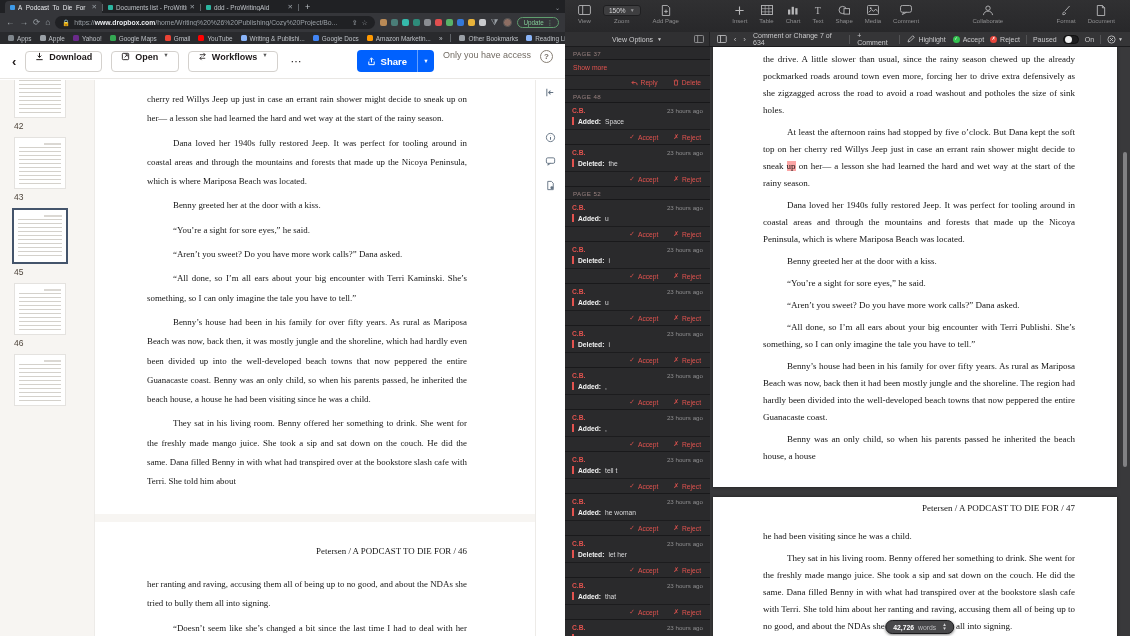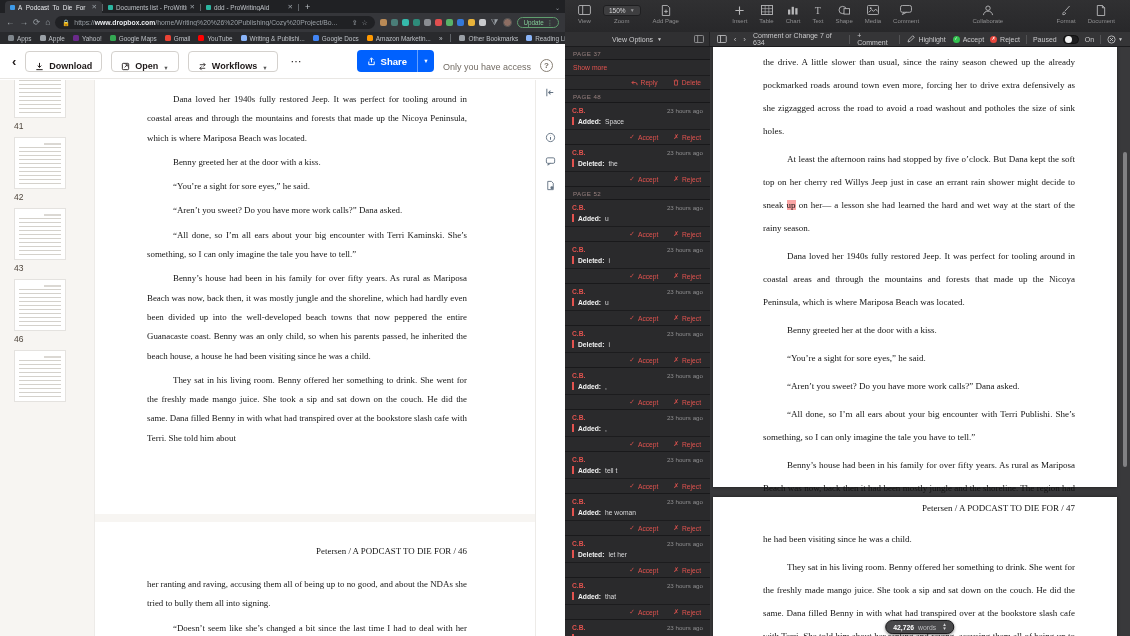--- a/index.html
+++ b/index.html
@@ -28,25 +28,25 @@
 .ext i{width:7px;height:7px;border-radius:2px;display:block}
 .avatar{width:9px;height:9px;border-radius:50%;background:#8d6e63;border:1px solid #555}
 .update{height:11px;border:1px solid #5f9e6e;border-radius:6px;color:#81c995;font-size:6.3px;display:flex;align-items:center;padding:0 5px;gap:3px;white-space:nowrap}
 .bookmarks{height:12px;background:#292a2d;display:flex;align-items:center;gap:8px;padding:0 8px;font-size:6.4px;color:#bdc1c6;white-space:nowrap;overflow:hidden}
 .bm{display:flex;align-items:center;gap:3px;flex:0 0 auto}
 .bm i{width:6px;height:6px;border-radius:1.5px;display:block}
 .bm-right{margin-left:auto;display:flex;gap:8px;align-items:center}
 .bmsep{width:1px;height:8px;background:#5f6368}
 .dbx-toolbar{height:35px;background:#fff;border-bottom:1px solid #e9e7e4;display:flex;align-items:center;padding:0 12px;gap:9px}
 .back{color:#1e1919;font-size:13px;font-weight:bold}
-.btn{height:21px;border:1px solid #d4d1cd;border-radius:4px;display:flex;align-items:flex-end;gap:5px;padding:0 9px;font-size:9px;color:#1e1919;font-weight:bold;background:#fff}
+.btn{height:21px;border:1px solid #d4d1cd;border-radius:4px;display:flex;align-items:flex-start;gap:5px;padding:0 9px;font-size:9px;color:#1e1919;font-weight:bold;background:#fff}
 .btn .bic{color:#1e1919;display:flex}
 .btn .caret{font-size:5.5px;color:#555}
 .dots{font-size:11px;color:#1e1919;letter-spacing:1px;padding:0 4px}
-.tb-right{margin-left:auto;display:flex;align-items:flex-end;gap:9px}
+.tb-right{margin-left:auto;display:flex;align-items:flex-start;gap:9px}
 .share{height:22px;background:#0061fe;border-radius:4px;display:flex;align-items:stretch;color:#fff;font-size:9.5px;font-weight:bold;overflow:hidden}
 .share .main{padding:0 10px;display:flex;gap:5px;align-items:center}
 .share .drop{width:17px;border-left:1px solid rgba(255,255,255,.4);display:flex;align-items:center;justify-content:center;font-size:5.5px}
 .access{font-size:9px;color:#736c64}
 .help{width:13px;height:13px;border:1.2px solid #887f75;border-radius:50%;color:#736c64;font-size:8px;display:flex;align-items:center;justify-content:center;font-weight:bold}
 .dbx-body{position:absolute;top:80px;left:0;right:0;bottom:0;display:flex;background:#f7f5f2}
 .thumbrail{width:95px;border-right:1px solid #edebe8;overflow:hidden;flex:0 0 auto}
 .thumblist{margin-top:-14px}
 .thumbunit{display:flex;flex-direction:column;margin-bottom:6px}
 .thumb{width:52px;height:52px;margin-left:14px;background:#fff;border:1px solid #e4e2df;padding:5px 4px 4px 4px;display:flex;flex-direction:column}
@@ -98,21 +98,21 @@
 .redbar{width:2px;height:8px;background:#e2534f;flex:0 0 auto}
 .action{color:#f2f2f2;font-weight:bold;font-size:6.7px}
 .value{color:#d9d9db;font-size:6.7px}
 .card-foot{border-top:1px solid #1c1c1e;display:flex;justify-content:flex-end;gap:15px;padding:3px 9px;color:#e2534f;font-size:6.7px}
 .cf-btn{display:flex;gap:3px;align-items:center}
 .show-more{color:#e2534f;font-size:6.8px;padding:4px 8px}
 .pg-docarea{flex:1;position:relative;background:#39393b;overflow:hidden}
 .pg-page{position:absolute;left:3px;right:13px;background:#fff;box-shadow:0 0 3px rgba(0,0,0,.5)}
 .pg-page1{top:0;height:440px;padding:4px 0 0 50px}
 .pg-page2{top:450px;height:300px;padding:6px 0 0 50px}
-.rtext{width:312px;font-family:"Liberation Serif","DejaVu Serif",serif;font-size:9px;line-height:23px;color:#131313;text-align:justify}
+.rtext{width:312px;font-family:"Liberation Serif","DejaVu Serif",serif;font-size:9px;line-height:17px;color:#131313;text-align:justify}
 .rtext .para.ind{text-indent:24px}
 .rhdr{width:312px;font-family:"Liberation Serif","DejaVu Serif",serif;font-size:9px;color:#131313;text-align:right;margin-bottom:15px}
 .hl{background:#fca5a5}
 .sq{text-decoration-style:wavy;text-decoration-color:#e0302a;text-decoration-thickness:1px}
 .wordcount{position:absolute;left:50%;transform:translateX(-50%);bottom:2px;height:14px;background:#48484a;border:1px solid #1a1a1c;border-radius:7px;display:flex;align-items:center;gap:4px;padding:0 7px;color:#fff;font-size:6.8px;box-shadow:0 1px 3px rgba(0,0,0,.5)}
 .wc-num{font-weight:bold}
 .wc-words{color:#bcbcbe}
 .wc-step{display:flex;flex-direction:column;color:#d4d4d6;font-size:4.6px;line-height:3.6px;margin-left:2px}
 .pg-scrollbar{position:absolute;right:3px;top:105px;width:4px;height:315px;background:#a8a8aa;border-radius:2px;opacity:.65}
 svg{display:block}
@@ -270,55 +270,56 @@
       </span>
     </div>
     <div class="dbx-body">
       <div class="thumbrail">
         <div class="thumblist" id="thumbs-c">
             <div class="thumbunit">
               <div class="thumb">
                 <div class="hdrline"></div>
                 <div class="tl"></div>
               </div>
-              <div class="thumblabel">41</div>
-            </div>
-            <div class="thumbunit">
-              <div class="thumb">
-                <div class="hdrline"></div>
-                <div class="tl"></div>
-              </div>
               <div class="thumblabel">42</div>
             </div>
             <div class="thumbunit">
               <div class="thumb">
                 <div class="hdrline"></div>
                 <div class="tl"></div>
               </div>
               <div class="thumblabel">43</div>
             </div>
+            <div class="thumbunit selected">
+              <div class="thumb">
+                <div class="hdrline"></div>
+                <div class="tl"></div>
+              </div>
+              <div class="thumblabel">45</div>
+            </div>
             <div class="thumbunit">
               <div class="thumb">
                 <div class="hdrline"></div>
                 <div class="tl"></div>
               </div>
               <div class="thumblabel">46</div>
             </div>
             <div class="thumbunit">
               <div class="thumb">
                 <div class="hdrline"></div>
                 <div class="tl"></div>
               </div>
               <div class="thumblabel"></div>
             </div>
           </div>
       </div>
       <div class="docarea">
         <div class="lpage1">
           <div class="ltext" id="ldoc1">
+              <div class="para">cherry red Willys Jeep up just in case an errant rain shower might decide to sneak up on her— a lesson she had learned the hard and wet way at the start of the rainy season.</div>
               <div class="para ind">Dana loved her 1940s fully restored Jeep. It was perfect for tooling around in coastal areas and through the mountains and forests that made up the Nicoya Peninsula, which is where Mariposa Beach was located.</div>
               <div class="para ind">Benny greeted her at the door with a kiss.</div>
               <div class="para ind">“You’re a sight for sore eyes,” he said.</div>
               <div class="para ind">“Aren’t you sweet? Do you have more work calls?” Dana asked.</div>
               <div class="para ind">“All done, so I’m all ears about your big encounter with Terri Kaminski. She’s something, so I can only imagine the tale you have to tell.”</div>
               <div class="para ind">Benny’s house had been in his family for over fifty years. As rural as Mariposa Beach was now, back then, it was mostly jungle and the shoreline, which had hardly even been divided up into the well-developed beach towns that now peppered the entire Guanacaste coast. Benny was an only child, so when his parents passed, he inherited the beach house, a house he had been visiting since he was a child.</div>
               <div class="para ind">They sat in his living room. Benny offered her something to drink. She went for the freshly made mango juice. She took a sip and sat down on the couch. He did the same. Dana filled Benny in with what had transpired over at the bookstore slash cafe with Terri. She told him about</div>
             </div>
         </div>
         <div class="lgap"></div>

